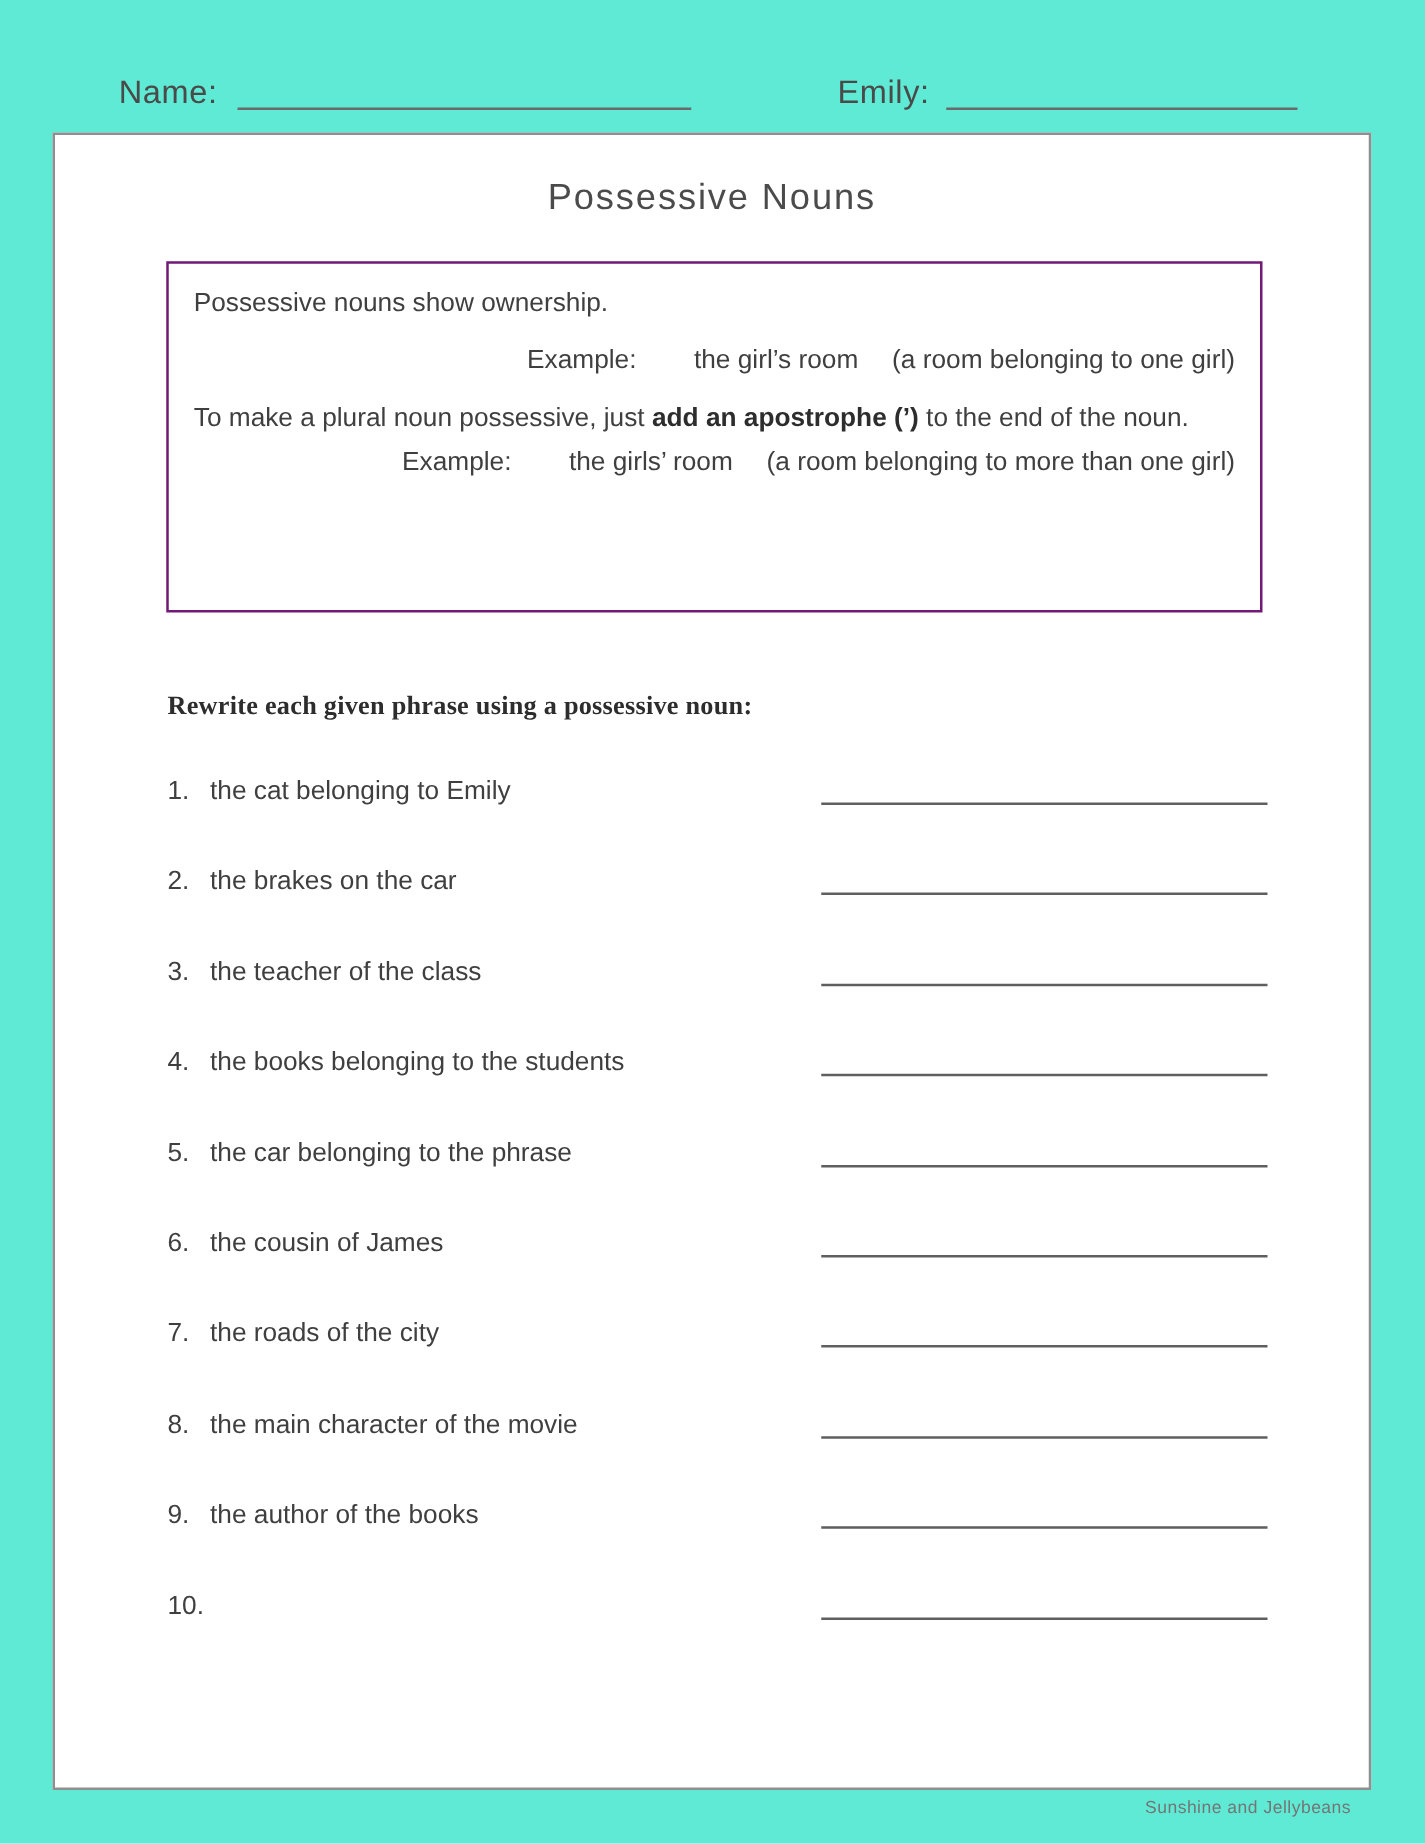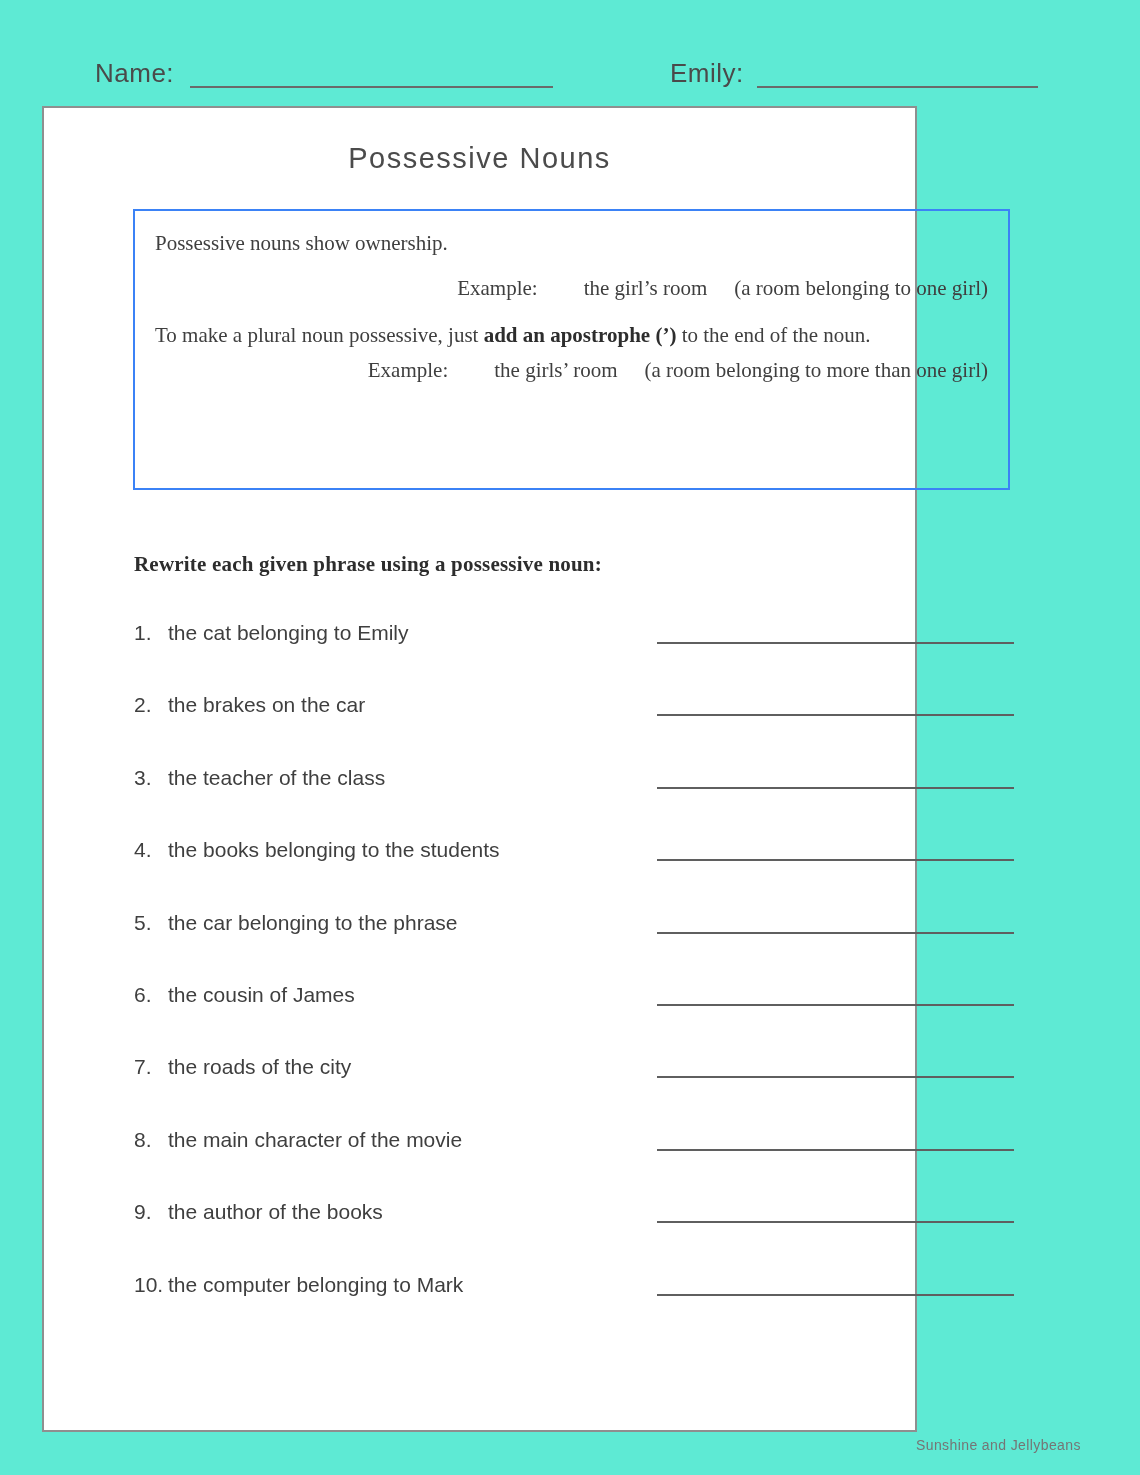--- a/index.html
+++ b/index.html
@@ -32,21 +32,21 @@
   #name-label { left: 95px;  top: 58px; }
   #name-line  { left: 190px; top: 86px; width: 363px; }
   #date-label { left: 670px; top: 58px; }
   #date-line  { left: 757px; top: 86px; width: 281px; }
 
   
   .frame {
     position: absolute;
     left: 42px;
     top: 106px;
-    width: 875px;
+    width: 1055px;
     height: 1326px;
     border: 2px solid #8f8f8f;
     box-sizing: border-box;
     background: #ffffff;
   }
 
   .title {
     position: absolute;
     left: 0;
     top: 34px;
@@ -58,27 +58,26 @@
     font-weight: 400;
   }
 
   
   .rules-box {
     position: absolute;
     left: 89px;
     top: 101px;
     width: 877px;
     height: 281px;
-    border: 2px solid #3b82f6;
+    border: 2px solid #701a75;
     box-sizing: border-box;
     padding: 16px 20px 16px 20px;
     font-size: 21px;
     line-height: 32px;
     color: #3f3f3f;
-    font-family: Liberation Serif, serif;
   }
   .rules-box .para { margin: 0; }
   .rules-box .intro { margin-bottom: 13px; }
   .rules-box .rule  { margin-bottom: 3px; }
   .rules-box b { color: #2d2d2d; }
   .example-row {
     margin: 0 0 15px 0;
     padding-left: 86px;
     white-space: nowrap;
     text-align: right;
@@ -237,21 +236,20 @@
         <div class="item-label">
           <span class="item-num">9.</span>
           <span class="item-text">the author of the books</span>
         </div>
         <span class="answer-line"></span>
       </div>
 
       <div class="item-row">
         <div class="item-label">
           <span class="item-num">10.</span>
-          <span class="item-text">the computer belonging to Mark</span>
         </div>
         <span class="answer-line"></span>
       </div>
 
     </div>
   </div>
 
   <div class="footer-credit">Sunshine and Jellybeans</div>
 
 </div>

